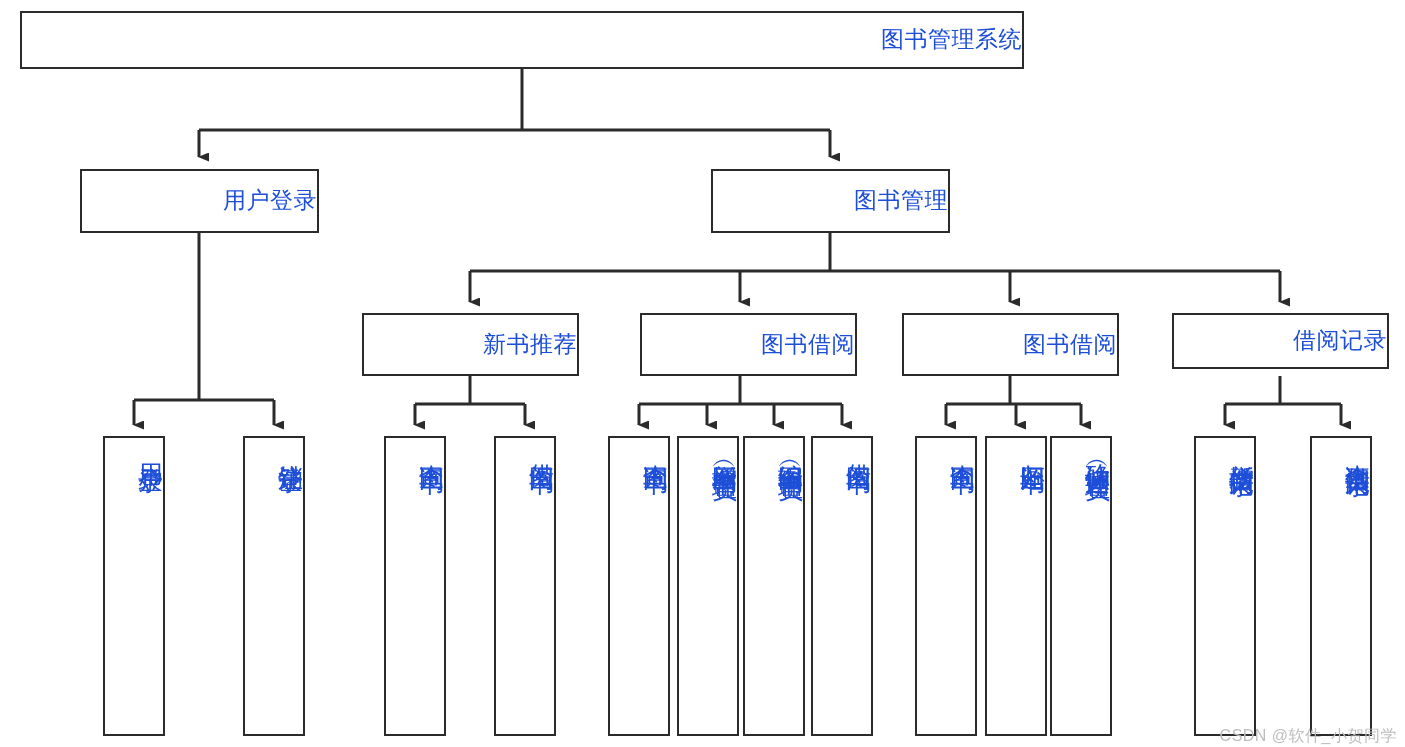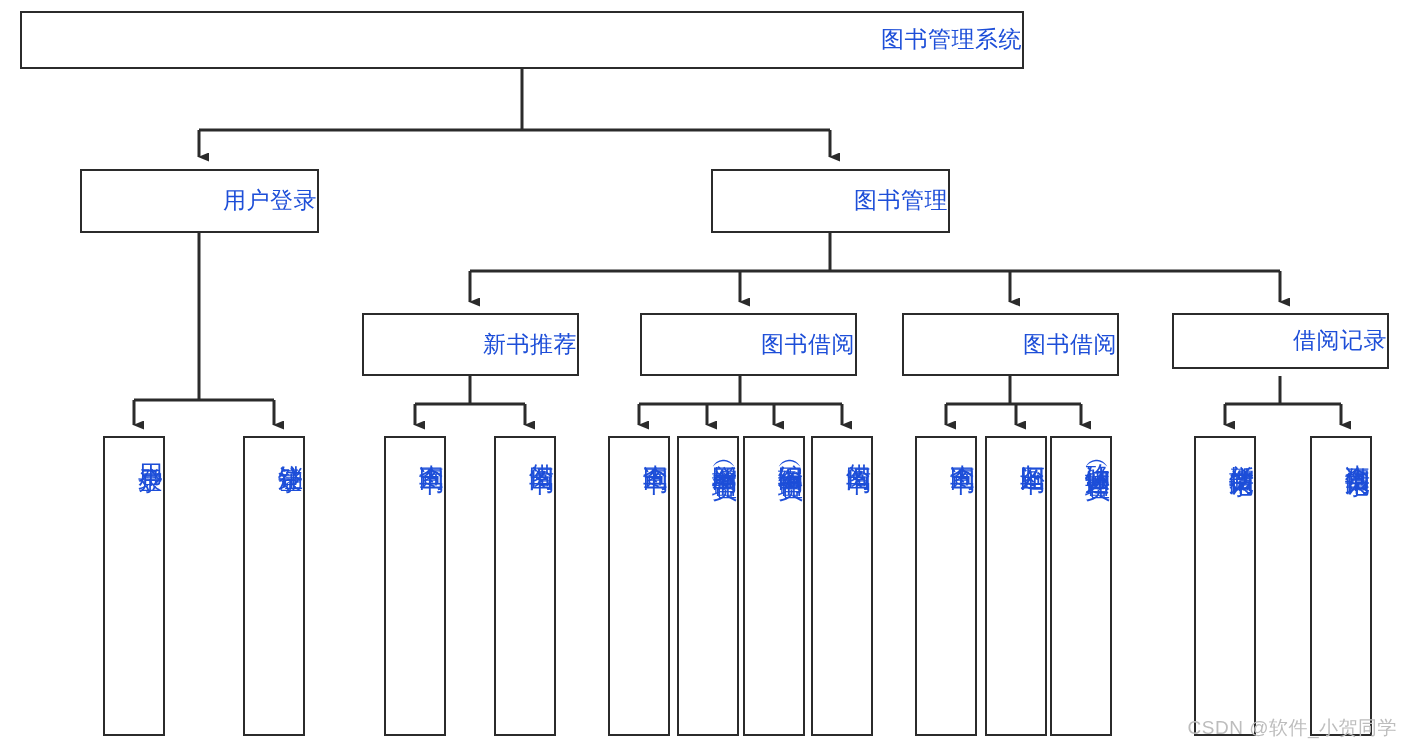--- a/index.html
+++ b/index.html
@@ -56,22 +56,22 @@
     writing-mode: vertical-rl;
     text-orientation: upright;
     font-size: 25px;
     line-height: 1;
     letter-spacing: 2px;
     white-space: nowrap;
   }
   .watermark {
     position: absolute;
     right: 8px;
-    bottom: 6px;
-    font-size: 19px;
+    bottom: 0;
+    font-size: 16px;
     color: #bdbdbd;
     letter-spacing: 0.5px;
     z-index: 6;
     white-space: nowrap;
   }
 </style>
 </head>
 <body>
 
 <div id="canvas">

